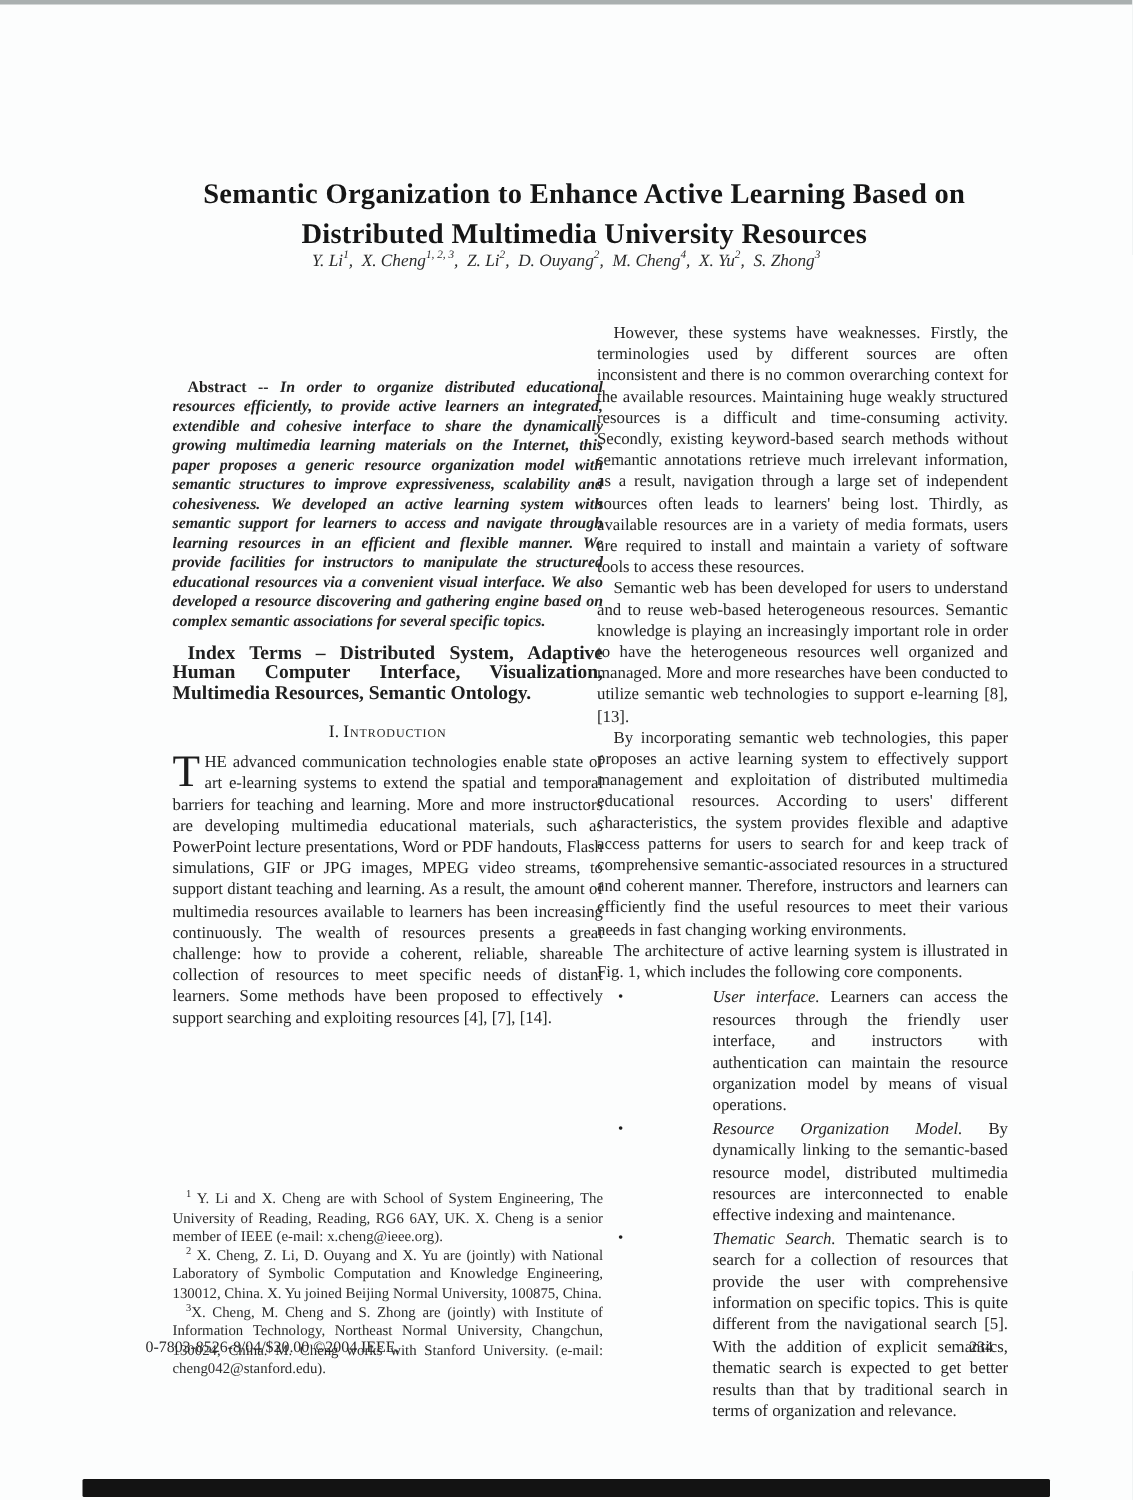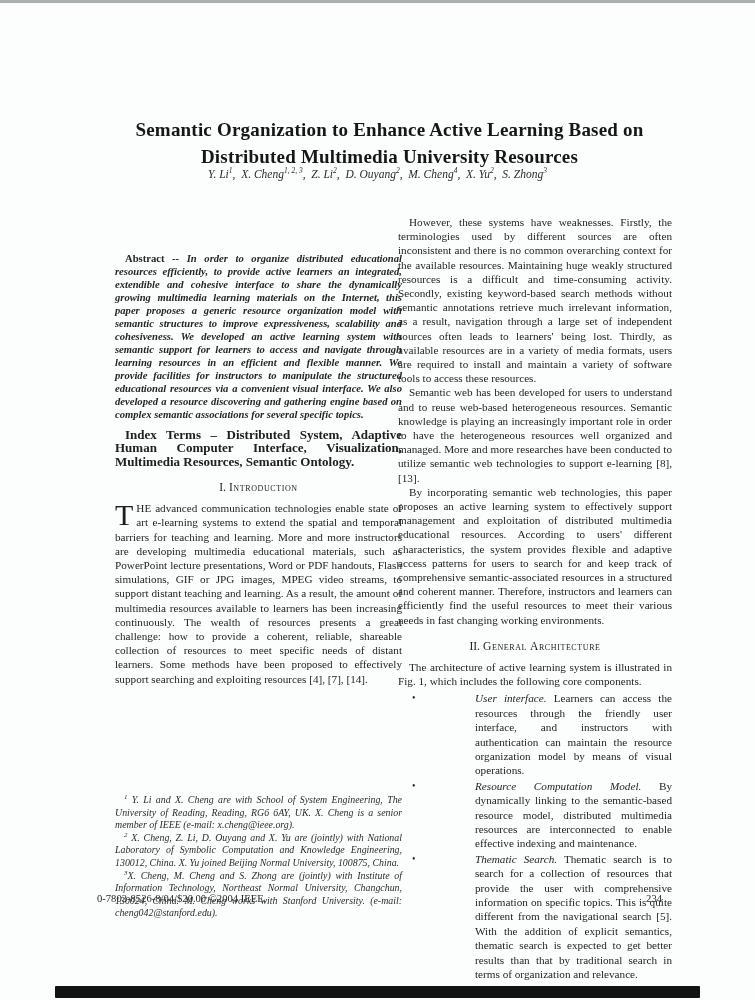--- a/index.html
+++ b/index.html
@@ -46,21 +46,21 @@
   }
   .sec-heading .sc{font-variant:small-caps;letter-spacing:0.6px;}
   .body-par{
     font-size:11.2px;line-height:14.2px;text-align:justify;margin:0;color:#242424;
   }
   .indent{text-indent:11px;}
   .body-par + .body-par{margin-top:0;}
   .dropcap{
     float:left;font-size:30px;line-height:26px;padding:1px 3px 0 0;color:#1d1d1d;
   }
-  .footnote-list{margin-top:auto;padding-bottom:4px;font-style:italic;}
+  .footnote-list{margin-top:auto;padding-bottom:4px;}
   .footnote{
     font-size:9.9px;line-height:12.6px;text-align:justify;margin:0;text-indent:9px;color:#2b2b2b;
   }
   .footnote sup{font-size:7px;line-height:0;}
 
   .arch-intro{margin-top:0;}
   .bullet-list{margin-top:2px;}
   .bullet{display:flex;margin:1px 0 0 14px;}
   .bullet-marker{width:15px;flex:0 0 15px;font-size:10px;line-height:14.4px;color:#1d1d1d;}
   .bullet-body{
@@ -102,32 +102,31 @@
       </div>
   </div>
 
   <div class="col col-right">
     <div>
         <p class="body-par indent">However, these systems have weaknesses. Firstly, the terminologies used by different sources are often inconsistent and there is no common overarching context for the available resources. Maintaining huge weakly structured resources is a difficult and time-consuming activity. Secondly, existing keyword-based search methods without semantic annotations retrieve much irrelevant information, as a result, navigation through a large set of independent sources often leads to learners' being lost. Thirdly, as available resources are in a variety of media formats, users are required to install and maintain a variety of software tools to access these resources.</p>
         <p class="body-par indent">Semantic web has been developed for users to understand and to reuse web-based heterogeneous resources. Semantic knowledge is playing an increasingly important role in order to have the heterogeneous resources well organized and managed. More and more researches have been conducted to utilize semantic web technologies to support e-learning [8], [13].</p>
         <p class="body-par indent">By incorporating semantic web technologies, this paper proposes an active learning system to effectively support management and exploitation of distributed multimedia educational resources. According to users' different characteristics, the system provides flexible and adaptive access patterns for users to search for and keep track of comprehensive semantic-associated resources in a structured and coherent manner. Therefore, instructors and learners can efficiently find the useful resources to meet their various needs in fast changing working environments.</p>
       </div>
 
-    <div class="sec-heading"><span>II.</span>&nbsp;<span class="sc">General Architecture</span></div>
 
     <p class="body-par indent arch-intro">The architecture of active learning system is illustrated in Fig. 1, which includes the following core components.</p>
 
     <div class="bullet-list">
         <div class="bullet">
           <span class="bullet-marker">•</span>
           <span class="bullet-body"><i>User interface.</i> Learners can access the resources through the friendly user interface, and instructors with authentication can maintain the resource organization model by means of visual operations.</span>
         </div>
         <div class="bullet">
           <span class="bullet-marker">•</span>
-          <span class="bullet-body"><i>Resource Computation Model.</i> By dynamically linking to the semantic-based resource model, distributed multimedia resources are interconnected to enable effective indexing and maintenance.</span>
+          <span class="bullet-body"><i>Resource Organization Model.</i> By dynamically linking to the semantic-based resource model, distributed multimedia resources are interconnected to enable effective indexing and maintenance.</span>
         </div>
         <div class="bullet">
           <span class="bullet-marker">•</span>
           <span class="bullet-body"><i>Thematic Search.</i> Thematic search is to search for a collection of resources that provide the user with comprehensive information on specific topics. This is quite different from the navigational search [5]. With the addition of explicit semantics, thematic search is expected to get better results than that by traditional search in terms of organization and relevance.</span>
         </div>
       </div>
   </div>
 
   <div class="footer">
     <span class="copyright">0-7803-8526-8/04/$20.00 ©2004 IEEE.</span>

